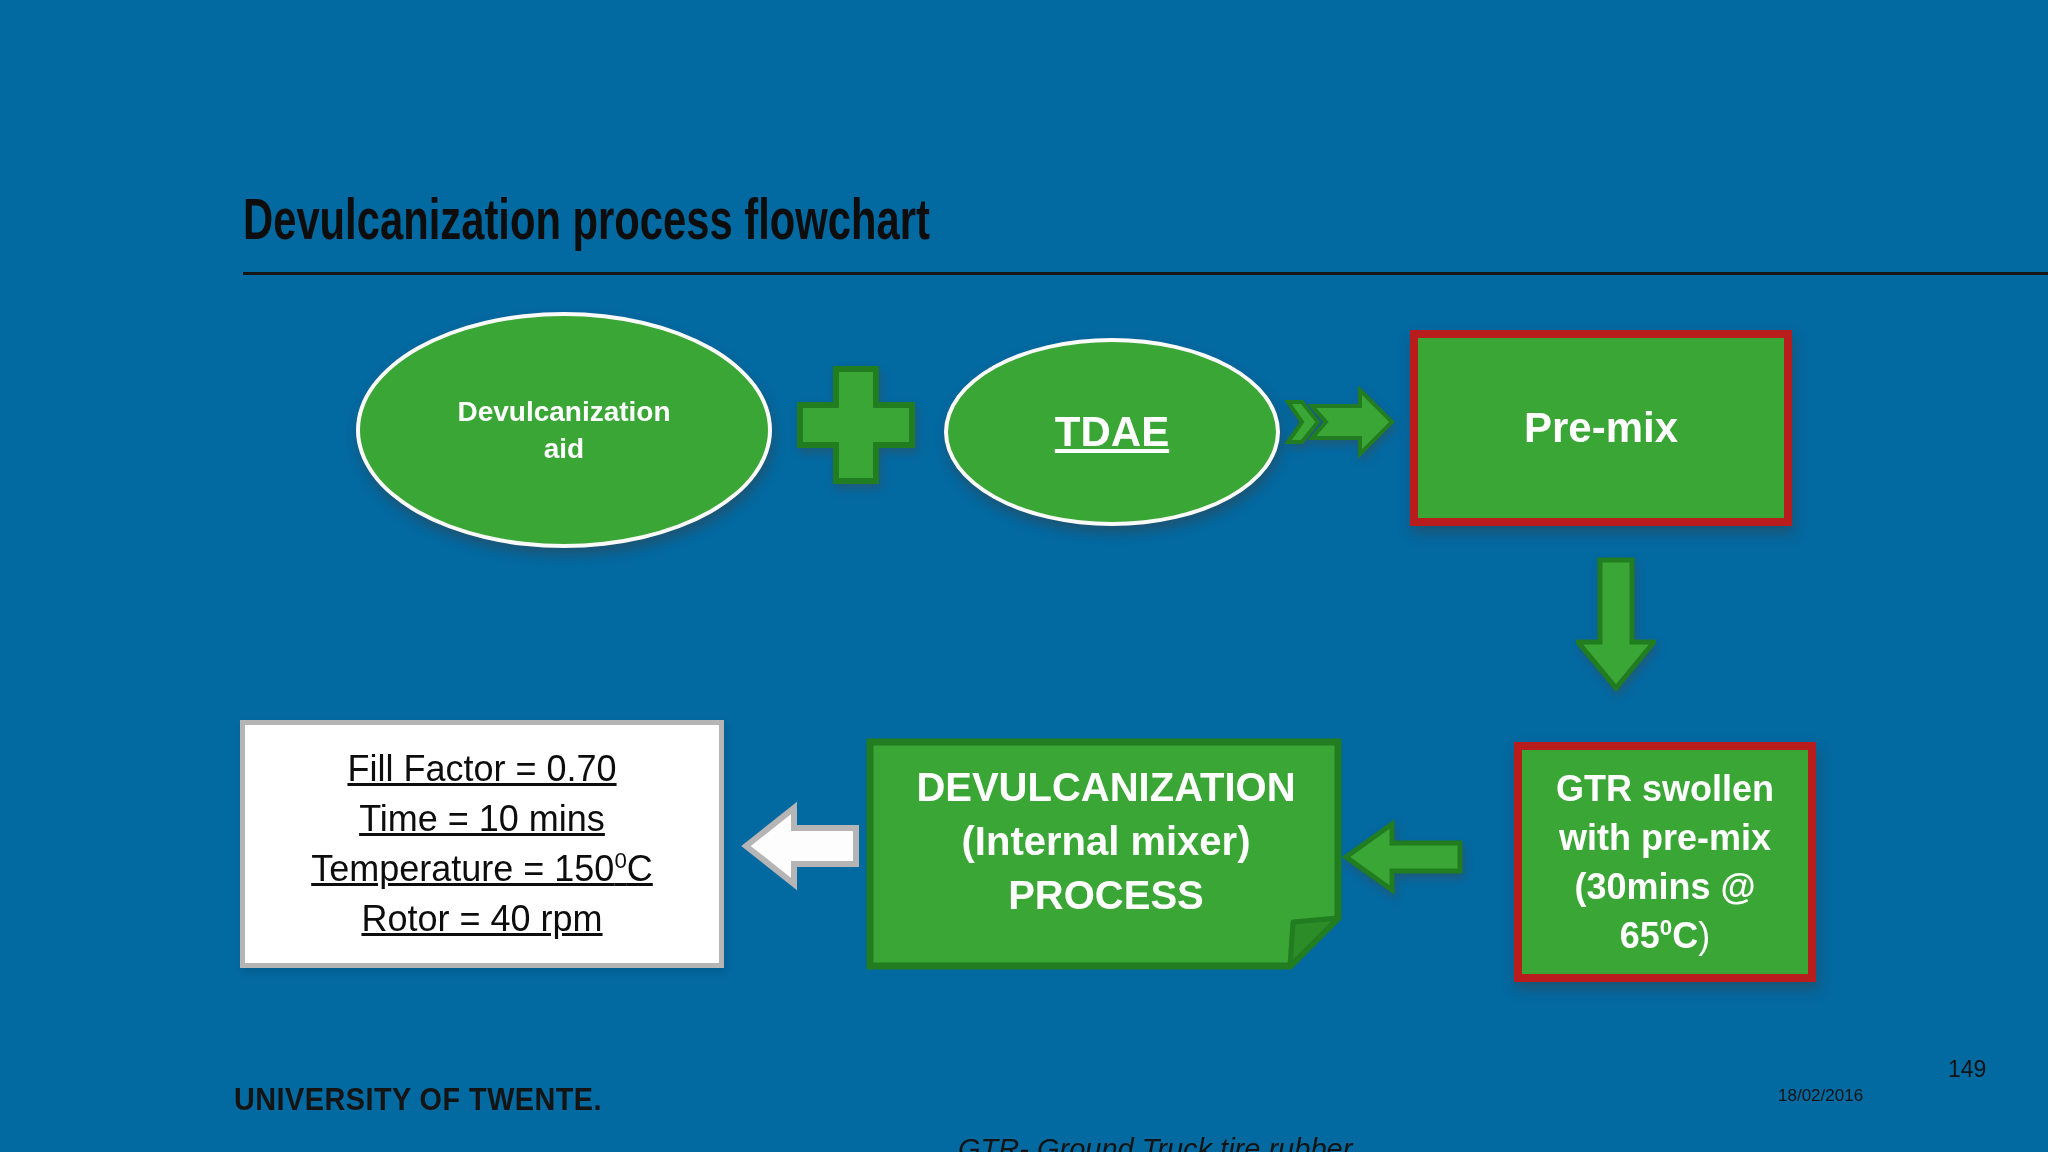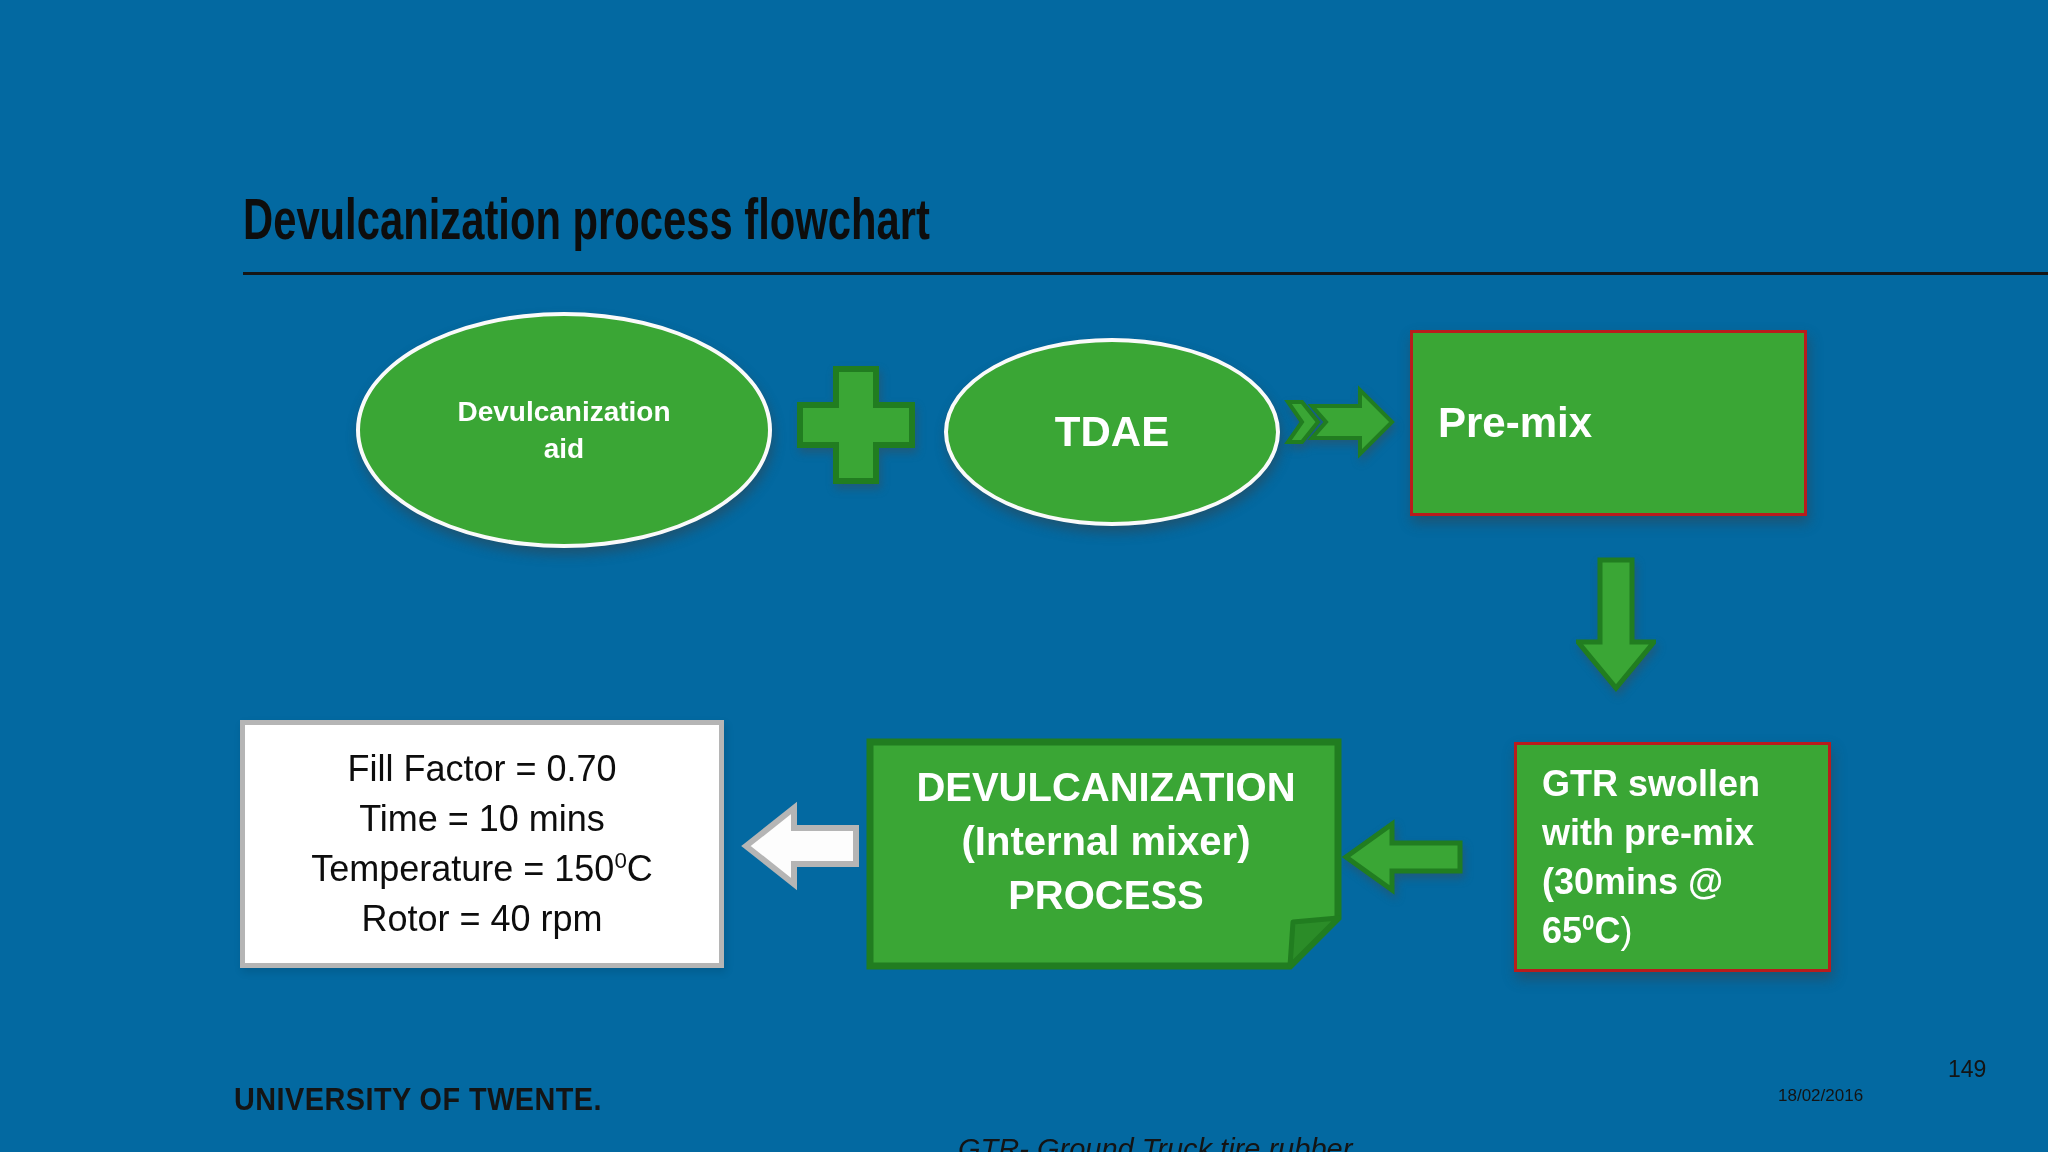--- a/index.html
+++ b/index.html
@@ -15,38 +15,38 @@
     white-space:nowrap;transform:scaleX(0.72);transform-origin:left top;line-height:1;
   }
   .title-rule{left:243px;top:272px;width:1805px;height:3px;background:#161616;}
   .ellipse{
     border-radius:50%;background:#3aa635;border:4px solid #fafafa;
     box-shadow:2px 7px 12px rgba(60,60,60,.45);
     display:flex;flex-direction:column;align-items:center;justify-content:center;
     color:#fff;font-weight:bold;text-align:center;
   }
   .ellipse-aid{left:356px;top:312px;width:408px;height:228px;font-size:28px;line-height:37px;}
-  .ellipse-tdae{left:944px;top:338px;width:328px;height:180px;font-size:42px;}
+  .ellipse-tdae{left:944px;top:338px;width:328px;height:180px;font-size:42px;text-decoration:underline;}
 
   .gbox{
-    background:#3aa635;border:3px solid #b91c1c;
+    background:#3aa635;border:8px solid #b91c1c;
     box-shadow:2px 7px 12px rgba(60,60,60,.45);
-    display:flex;flex-direction:column;align-items:flex-start;justify-content:center;
-    color:#fff;font-weight:bold;text-align:center;padding-left:25px;
+    display:flex;flex-direction:column;align-items:center;justify-content:center;
+    color:#fff;font-weight:bold;text-align:center;
   }
   .box-premix{left:1410px;top:330px;width:366px;height:180px;font-size:42px;}
   .box-gtr{left:1474px;top:742px;width:286px;height:224px;font-size:36px;line-height:49px;margin-left:40px;}
   .box-gtr .paren{font-weight:400;}
 
   
   .box-params{
     left:240px;top:720px;width:474px;height:238px;background:#ffffff;
     border:5px solid #b5b5b5;box-shadow:2px 4px 8px rgba(0,0,0,.12);
     display:flex;flex-direction:column;align-items:center;justify-content:center;
-    font-size:36px;line-height:50px;color:#0d0d0d;text-align:center;
+    font-size:36px;line-height:50px;color:#0d0d0d;text-align:center;text-decoration:underline;
   }
   sup{font-size:0.62em;vertical-align:super;line-height:0;}
 
   
   .process-wrap{left:866px;top:738px;width:480px;height:234px;}
   .process-wrap svg{position:absolute;left:0;top:0;}
   .process-text{
     position:absolute;left:0;top:0;width:100%;height:88%;
     display:flex;flex-direction:column;align-items:center;justify-content:center;
     color:#fff;font-weight:bold;font-size:40px;line-height:54px;text-align:center;

